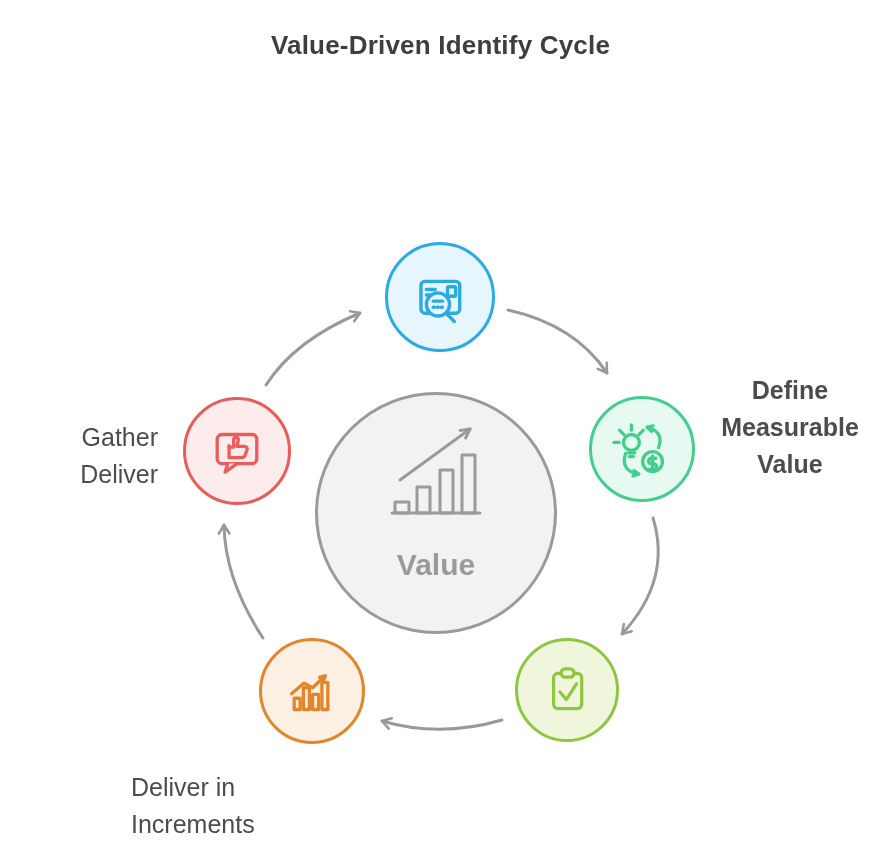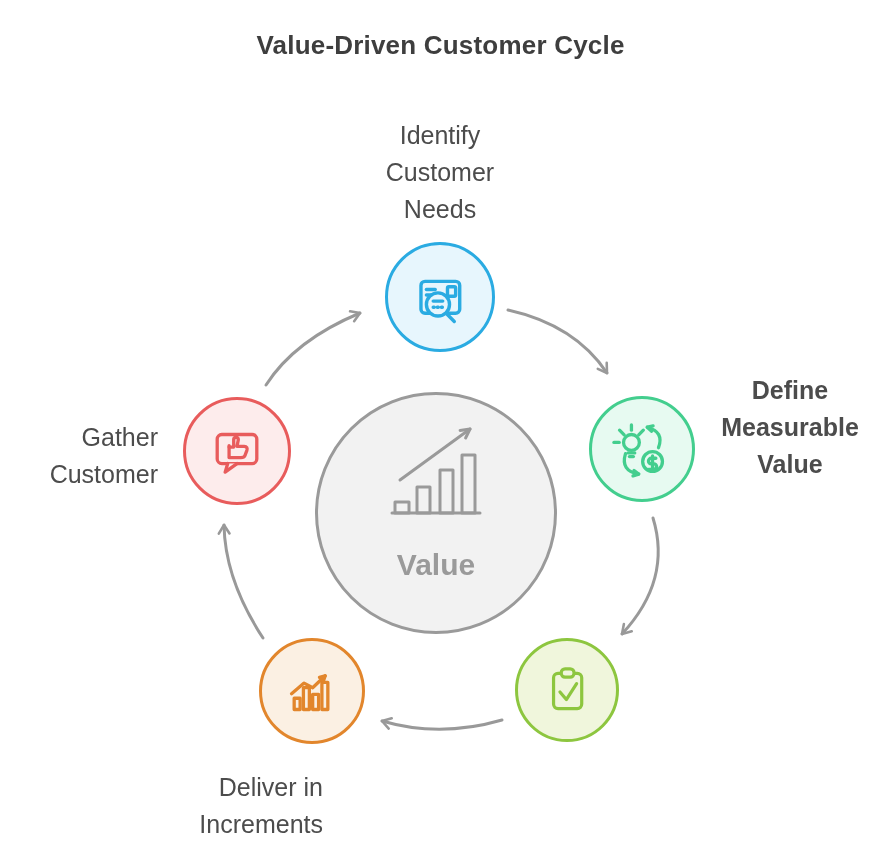--- a/index.html
+++ b/index.html
@@ -34,21 +34,21 @@
   .flow{stroke:var(--arrow,#999999);stroke-width:3;fill:none;stroke-linecap:round;}
   .flow-head{stroke:var(--arrow,#999999);fill:none;stroke-width:2.4;stroke-linecap:round;stroke-linejoin:round;}
   .ic{stroke:currentColor;fill:none;stroke-width:5;stroke-linecap:round;stroke-linejoin:round;}
   .ic-fill{stroke:currentColor;fill:var(--f,#fff);stroke-width:5;stroke-linecap:round;stroke-linejoin:round;}
 </style>
 </head>
 <body>
 
 <div class="canvas" style="--arrow: #999999; --labelc: #4c4c4c; --titlec: #3e3e3e;">
 
-  <div class="title">Value-Driven Customer Cycle</div>
+  <div class="title">Value-Driven Identify Cycle</div>
 
   <svg class="arrows" width="895" height="866" viewBox="0 0 895 866">
     <defs>
       <marker id="mk-a" viewBox="0 0 14 14" refX="11" refY="7" markerWidth="5" markerHeight="5" orient="auto" markerUnits="strokeWidth">
         <path class="flow-head" d="M3,2 L11,7 L3,12"></path>
       </marker>
     </defs>
     <path class="flow" d="M508,310 Q575,325 607,373" marker-end="url(#mk-a)"></path>
     <path class="flow" d="M653,518 Q672,580 622,634" marker-end="url(#mk-a)"></path>
     <path class="flow" d="M502,720 Q440,738 382,721" marker-end="url(#mk-a)"></path>
@@ -124,24 +124,21 @@
 
   <div class="node" style="left: 183px; top: 397px; width: 108px; height: 108px; --c: #e85c5c; --f: #fdecec;">
     <svg width="66" height="66" viewBox="0 0 100 100">
       <rect class="ic" x="20" y="25" width="60" height="44" rx="7"></rect>
       <path class="ic-fill" d="M36,69 L32,82 L50,69"></path>
       <path class="ic" d="M38,60 V42" stroke-width="4.5"></path>
       <path class="ic" d="M38,44 L45,44 L45,33 C45,28 52,28 52,33 L50,43 L61,43 C65,43 66,46 65,49 L62,57 C61,59.5 58.5,60 56,60 L39,60" stroke-width="4.5"></path>
     </svg>
   </div>
 
-  <div class="label" style="left:340px;top:117px;width:200px;text-align:center;">Identify
-Customer
-Needs</div>
   <div class="label" style="left:700px;top:372px;width:180px;text-align:center;font-weight:bold;">Define
 Measurable
 Value</div>
-  <div class="label" style="left:143px;top:769px;width:180px;text-align:right;">Deliver in
+  <div class="label" style="left:131px;top:769px;width:180px;text-align:left;">Deliver in
 Increments</div>
   <div class="label" style="left:8px;top:419px;width:150px;text-align:right;">Gather
-Customer</div>
+Deliver</div>
 
 </div>
 
 </body></html>

